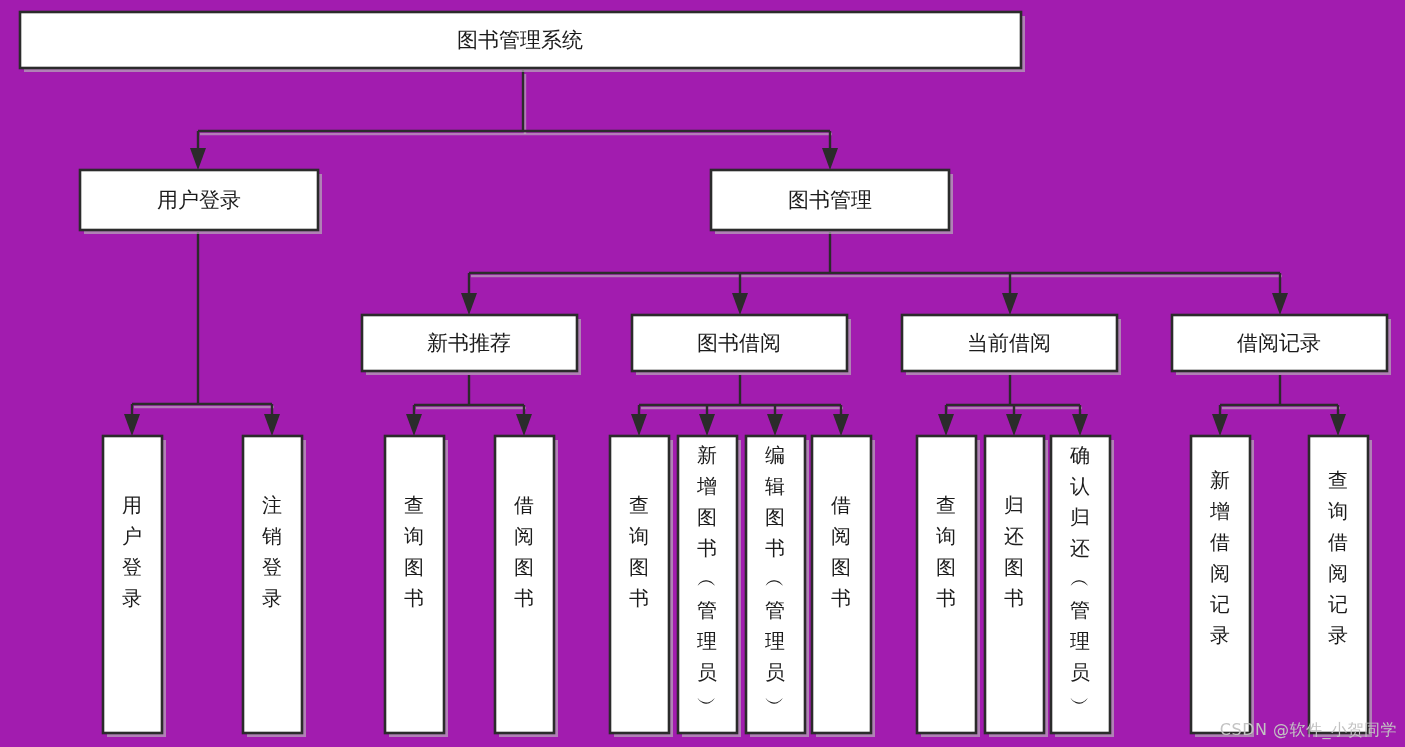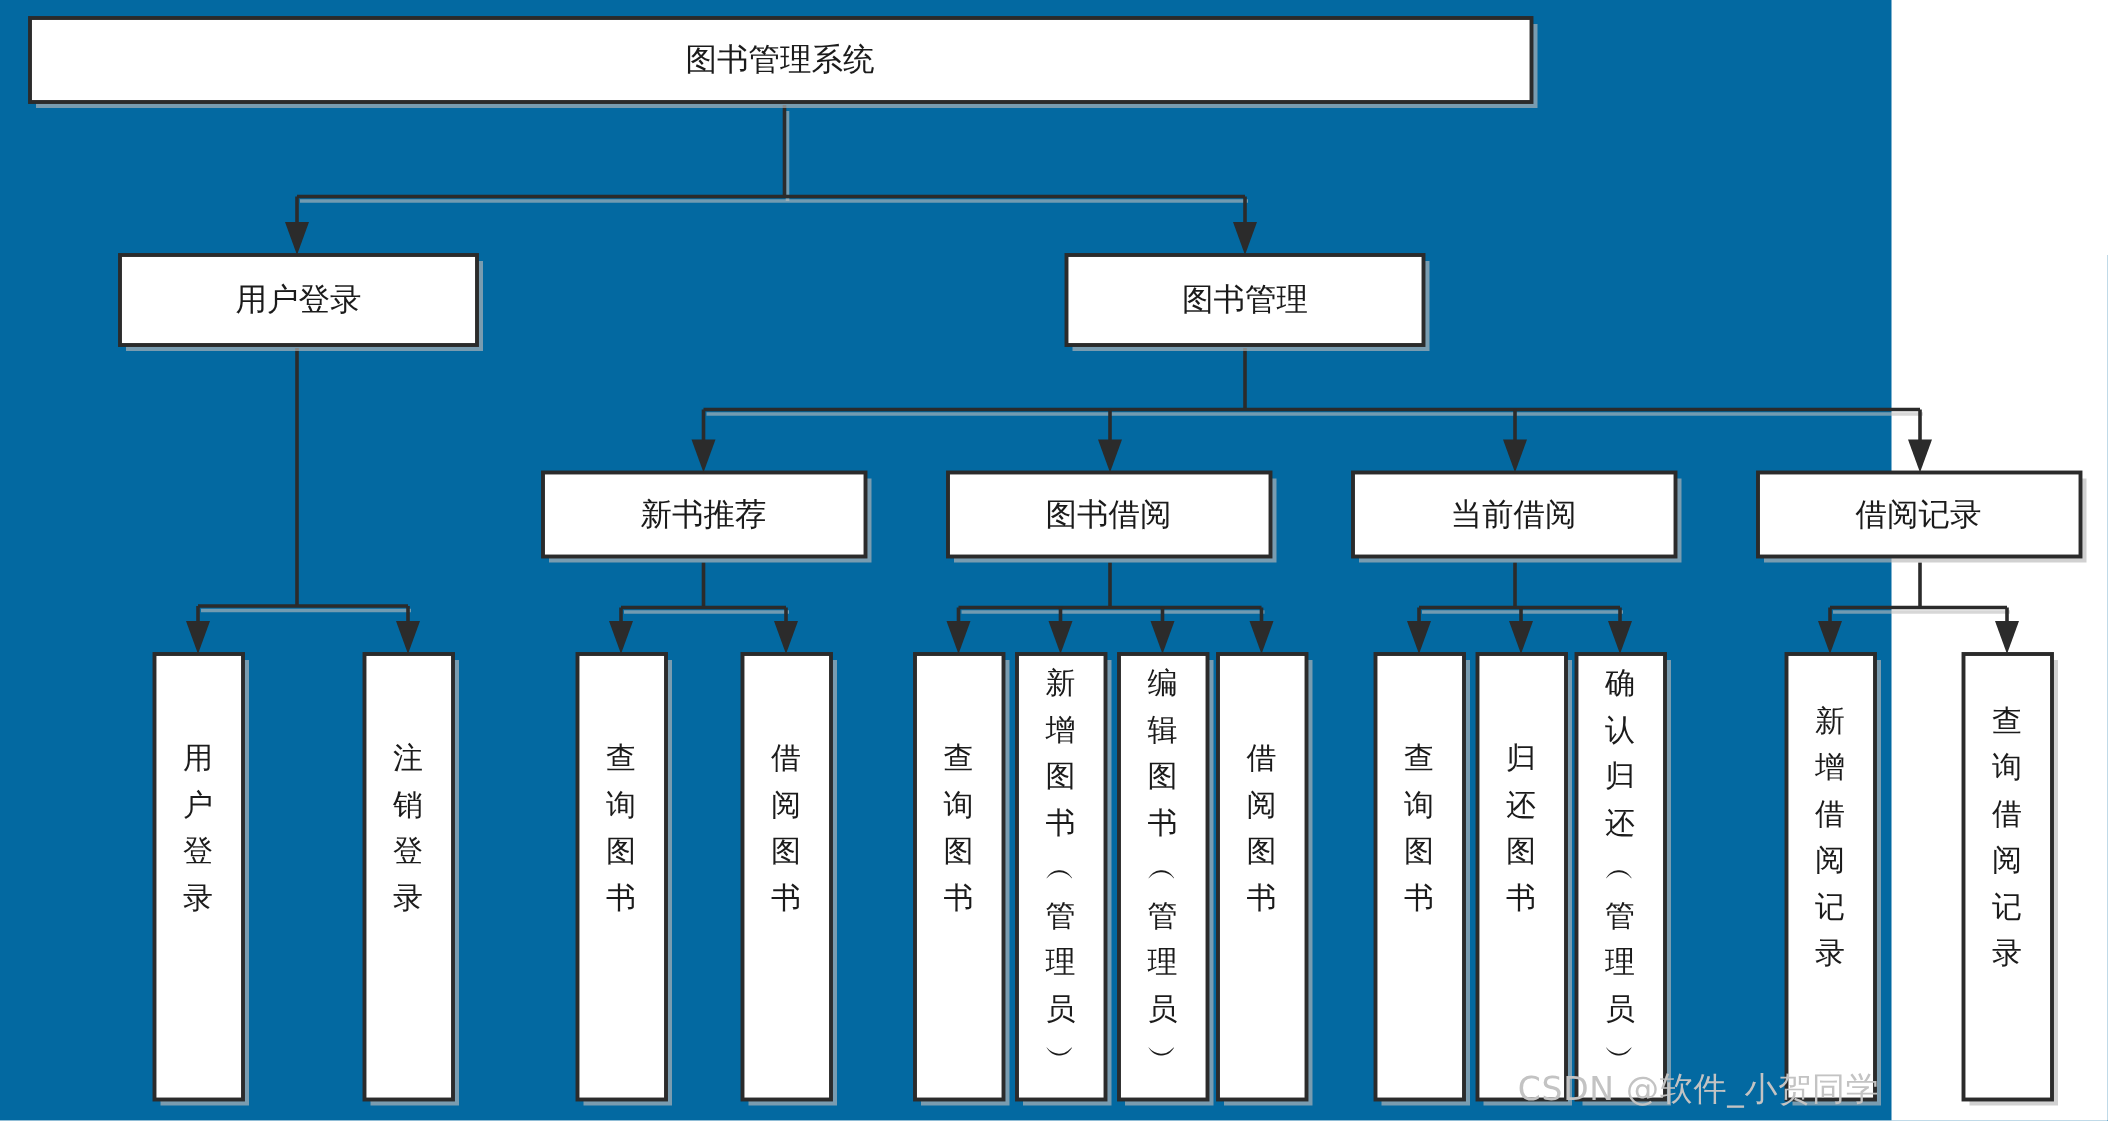--- a/index.html
+++ b/index.html
@@ -9,23 +9,23 @@
     background: #ffffff;
   }
   body {
     width: 1405px;
     height: 747px;
     overflow: hidden;
     font-family: "DejaVu Sans", "Liberation Sans", sans-serif;
   }
   #diagram-root {
     position: relative;
-    width: 1261px;
+    width: 1405px;
     height: 747px;
-    background: #0369a1;
+    background: #a21caf;
   }
   svg#tree-canvas {
     position: absolute;
     left: 0;
     top: 0;
     width: 1405px;
     height: 747px;
     display: block;
   }
   .node-box {
@@ -65,21 +65,21 @@
     font-family: "DejaVu Sans", "Liberation Sans", sans-serif;
     font-size: 20px;
     fill: #1b1b1b;
     text-anchor: middle;
   }
   .watermark-text {
     position: absolute;
     right: 8px;
     bottom: 6px;
     font-family: "DejaVu Sans", "Liberation Sans", sans-serif;
-    font-size: 22px;
+    font-size: 16px;
     color: #c3c3c3;
     letter-spacing: 0.5px;
     white-space: nowrap;
     user-select: none;
   }
 </style>
 </head>
 <body>
 
 <div id="diagram-root">

